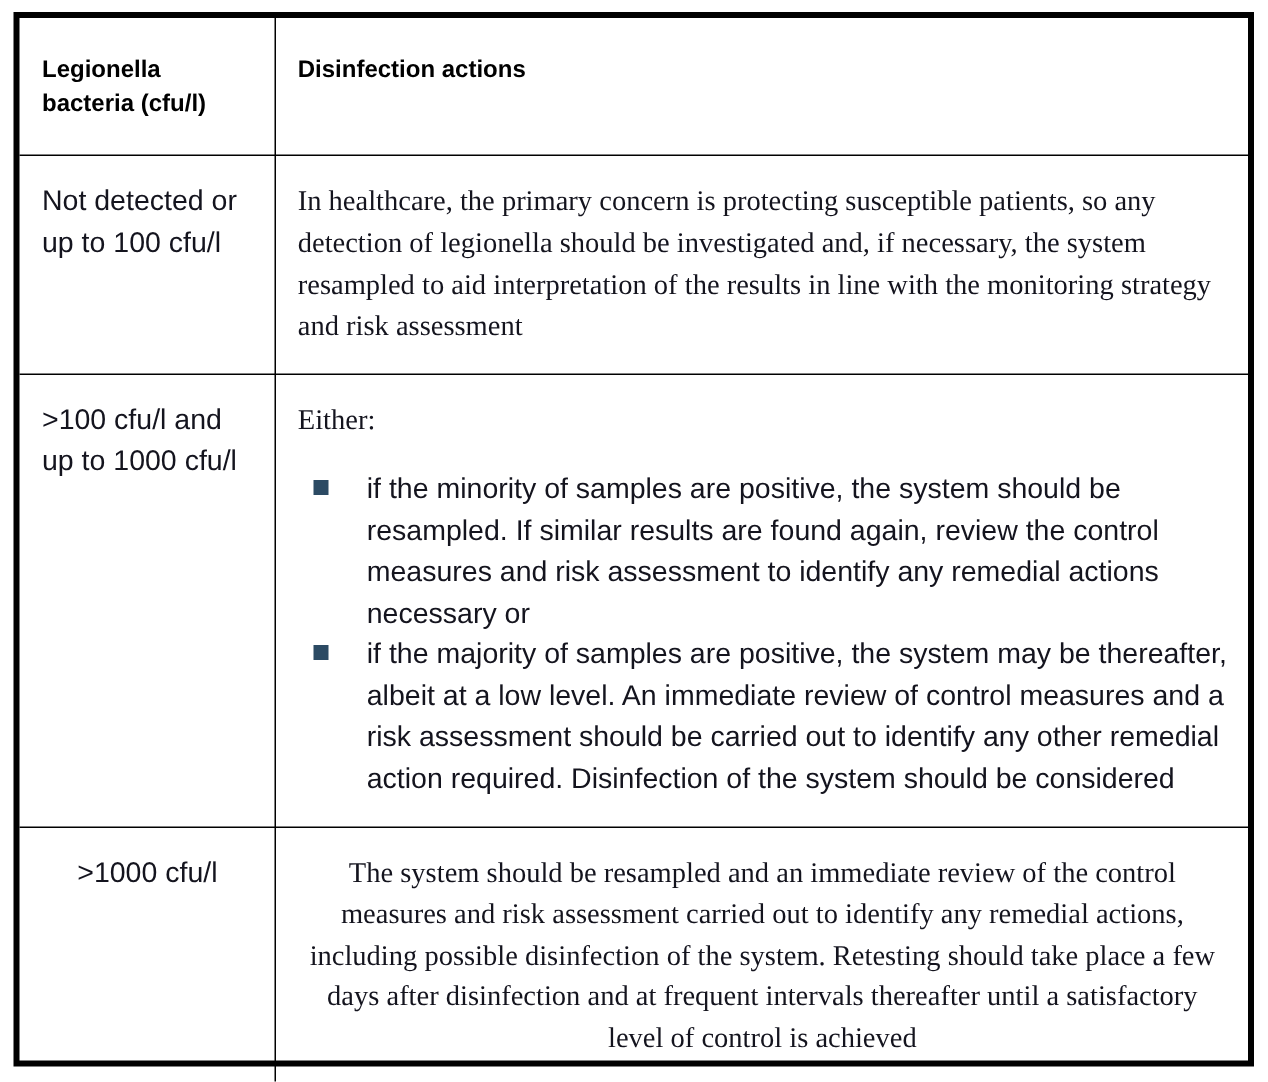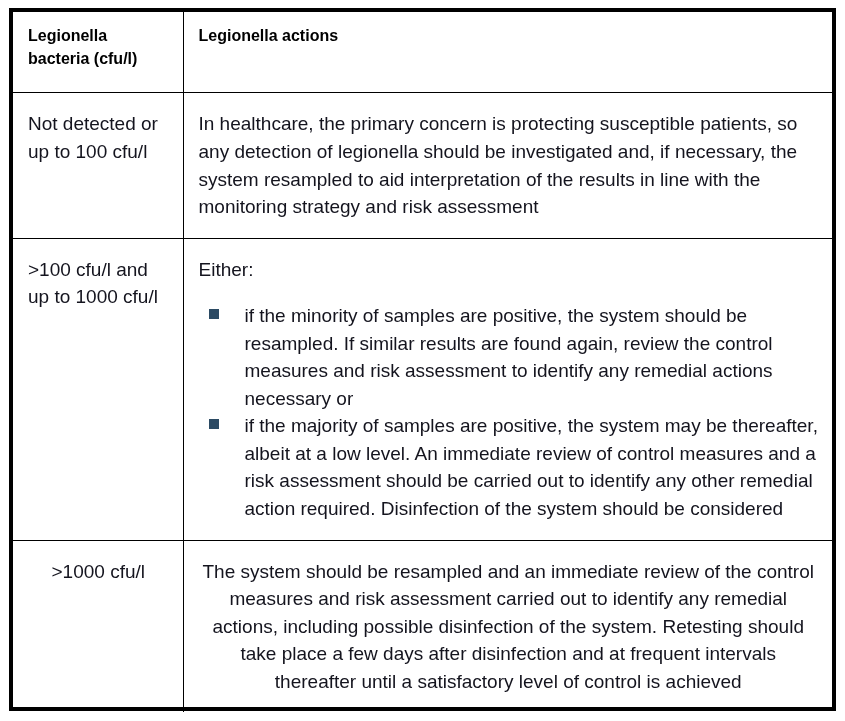--- a/index.html
+++ b/index.html
@@ -56,32 +56,33 @@
   table.guidance-table tr:last-child td { border-bottom: none; text-align: center; }
   table.guidance-table th:first-child,
   table.guidance-table td:first-child { border-left: none; }
   table.guidance-table th:last-child,
   table.guidance-table td:last-child { border-right: none; }
 
   table.guidance-table thead th {
     font-weight: bold;
     font-size: 16px;
     line-height: 1.42;
-    padding-top: 13px;
+    padding-top: 24px;
     padding-bottom: 22px;
     color: #000000;
   }
 
   .cell-range {
     font-size: 15.5px;
     line-height: 1.48;
   }
 
   .lead-text {
     margin: 0;
+    font-family: Liberation Serif, serif;
   }
 
   ul.action-list {
     list-style: none;
     margin: 19px 0 0 0;
     padding: 0;
   }
 
   ul.action-list li {
     position: relative;
@@ -114,21 +115,21 @@
 <div class="page">
   <div class="table-frame">
     <table class="guidance-table">
       <colgroup>
         <col class="col-range">
         <col class="col-actions">
       </colgroup>
       <thead>
         <tr>
           <th>Legionella bacteria (cfu/l)</th>
-          <th>Legionella actions</th>
+          <th>Disinfection actions</th>
         </tr>
       </thead>
       <tbody>
 
         <tr>
           <td class="cell-range">Not detected or up to 100 cfu/l</td>
           <td class="row-body">
             <p class="lead-text">In healthcare, the primary concern is protecting susceptible patients, so any detection of legionella should be investigated and, if necessary, the system resampled to aid interpretation of the results in line with the monitoring strategy and risk assessment</p>
           </td>
         </tr>

